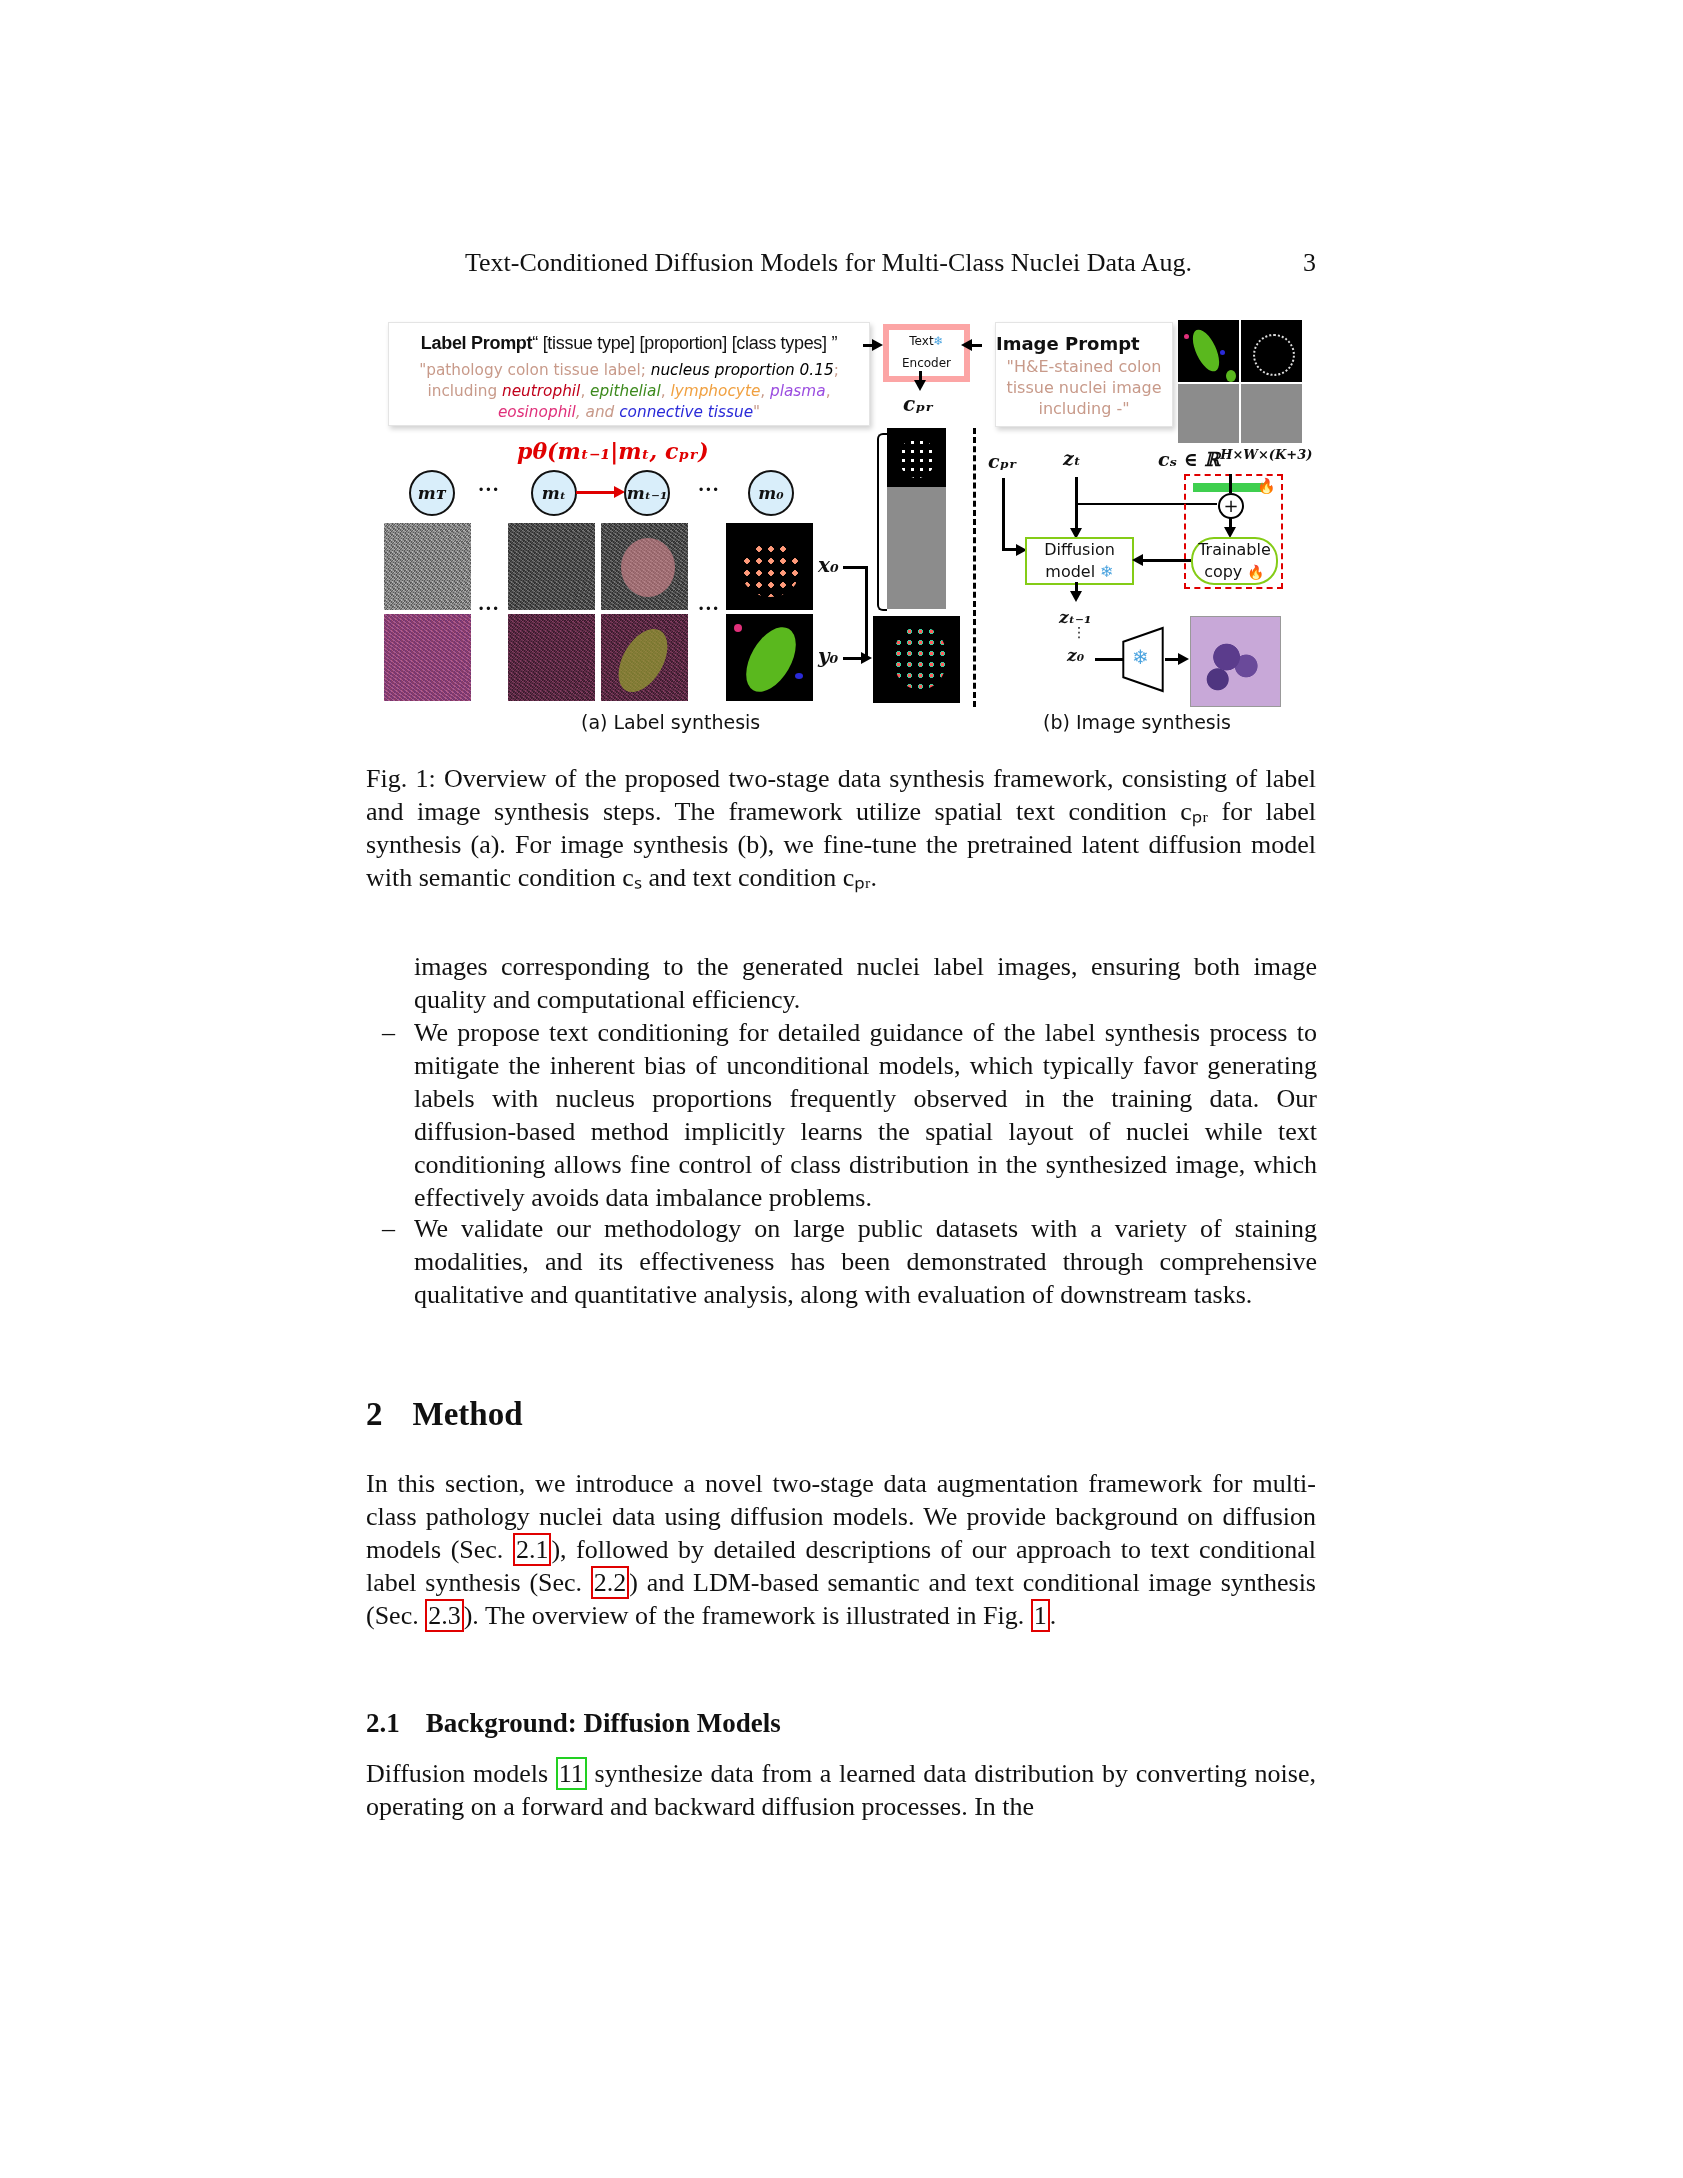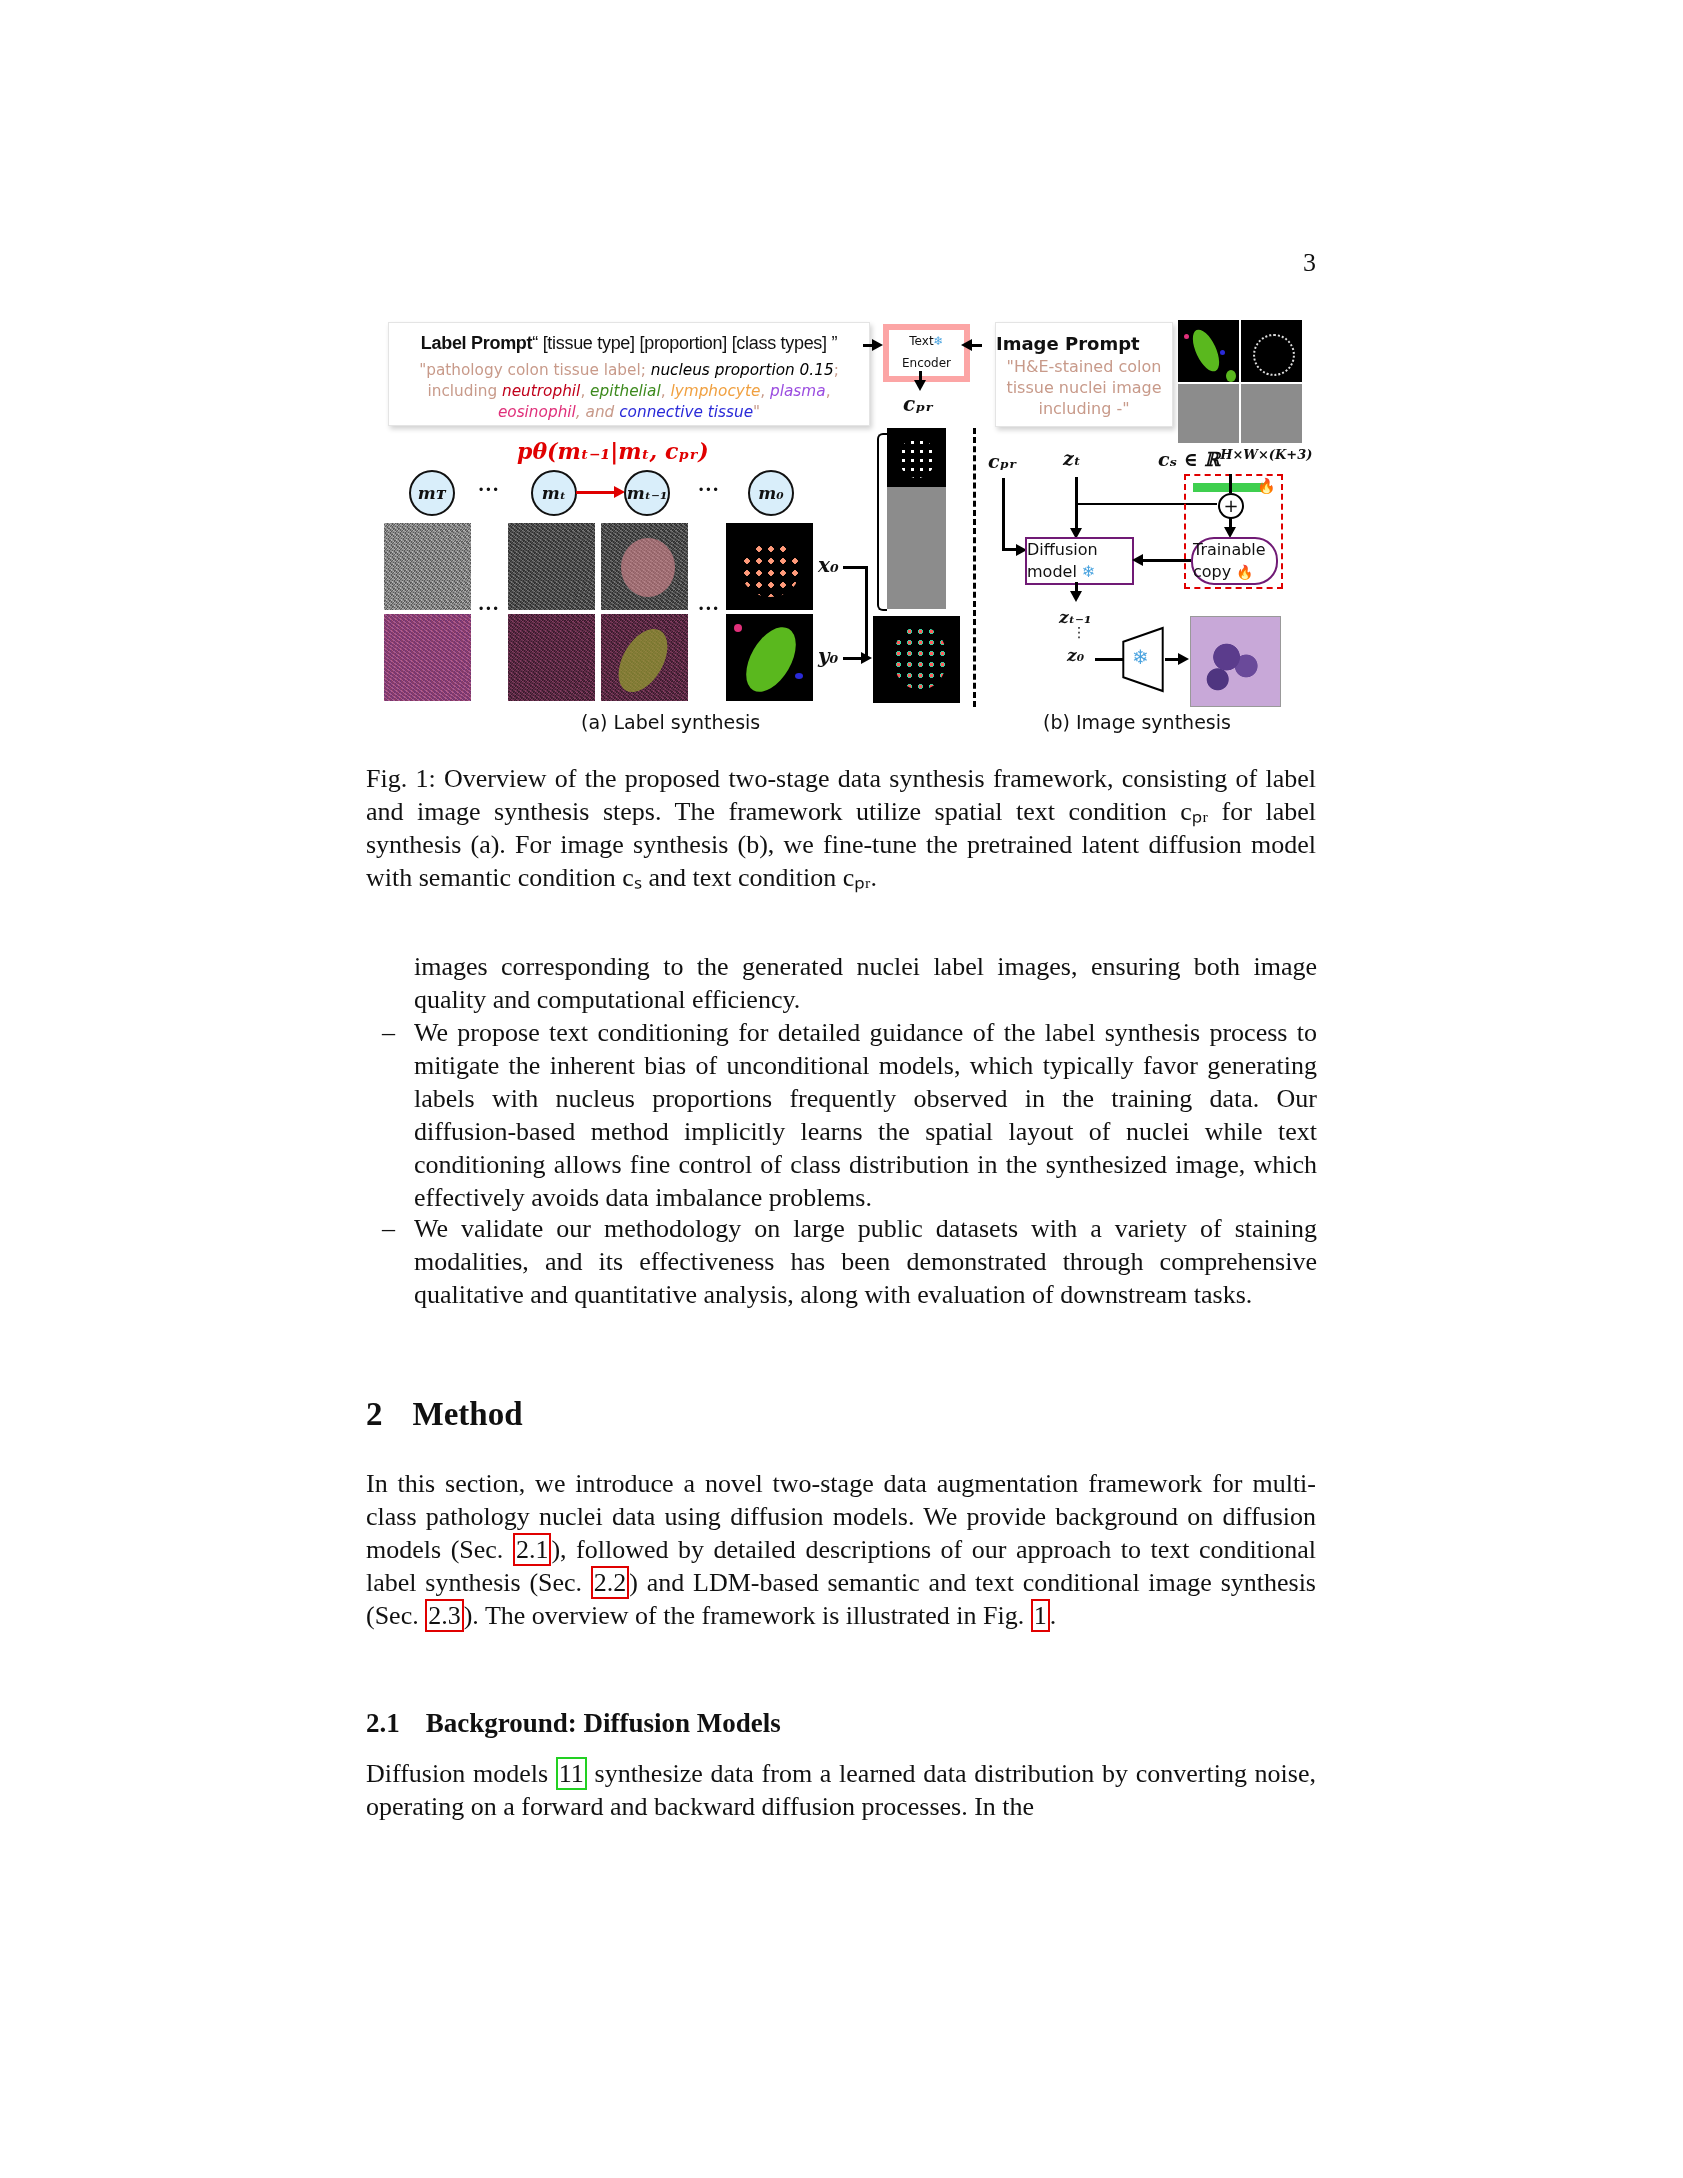--- a/index.html
+++ b/index.html
@@ -36,39 +36,40 @@
       repeating-linear-gradient(-53deg, rgba(0,0,0,0.35) 0 1px, transparent 1px 2px),
       #4a4a4a; }
   .dark-pink { background:
       repeating-linear-gradient(37deg, rgba(255,120,180,0.25) 0 1px, transparent 1px 3px),
       repeating-linear-gradient(-53deg, rgba(0,0,0,0.35) 0 1px, transparent 1px 2px),
       #5a2a45; }
   .black { background:#000; }
   .gray { background:#8c8c8c; }
   .blob { position:absolute; border-radius:50%; }
   .caption-sub { position:absolute; font-family:"DejaVu Sans",sans-serif; font-size:19px; }
-  .flow-box { position:absolute; border:2px solid #701a75; background:#fff; font-family:"DejaVu Sans",sans-serif; font-size:16px; text-align:left; line-height:22px; }
+  .flow-box { position:absolute; border:2px solid #84cc16; background:#fff; font-family:"DejaVu Sans",sans-serif; font-size:16px; text-align:center; line-height:22px; }
   .line { position:absolute; background:#000; }
   .arrow-r { position:absolute; width:0; height:0; border-top:6px solid transparent; border-bottom:6px solid transparent; border-left:11px solid #000; }
   .arrow-l { position:absolute; width:0; height:0; border-top:6px solid transparent; border-bottom:6px solid transparent; border-right:11px solid #000; }
   .arrow-d { position:absolute; width:0; height:0; border-left:6px solid transparent; border-right:6px solid transparent; border-top:11px solid #000; }
 
   .para { position:absolute; left:366px; width:950px; font-family:"Liberation Serif",serif; font-size:26px; line-height:33px; text-align:justify; }
   .para p { margin:0; }
   .bullet { position:absolute; left:414px; width:903px; font-family:"Liberation Serif",serif; font-size:26px; line-height:33px; text-align:justify; }
   .dash { position:absolute; left:-32px; top:0; }
   .h-sec { position:absolute; left:366px; font-family:"Liberation Serif",serif; font-weight:bold; font-size:33px; }
   .h-sub { position:absolute; left:366px; font-family:"Liberation Serif",serif; font-weight:bold; font-size:27px; }
   .ref-red { border:2px solid #e00000; padding:0 1px; }
   .ref-green { border:2px solid #22d022; padding:0 1px; }
 </style>
 </head>
 <body>
 
 <div class="abs header">
+  <span>Text-Conditioned Diffusion Models for Multi-Class Nuclei Data Aug.</span>
   <span class="pn">3</span>
 </div>
 
 <div>
 
   <div class="box" style="left:381px;top:322px;width:480px;height:102px;">
     <div class="lp-title">
       <b>Label Prompt</b><span>“ [tissue type] [proportion] [class types] ”</span>
     </div>
     <div class="lp-body">

